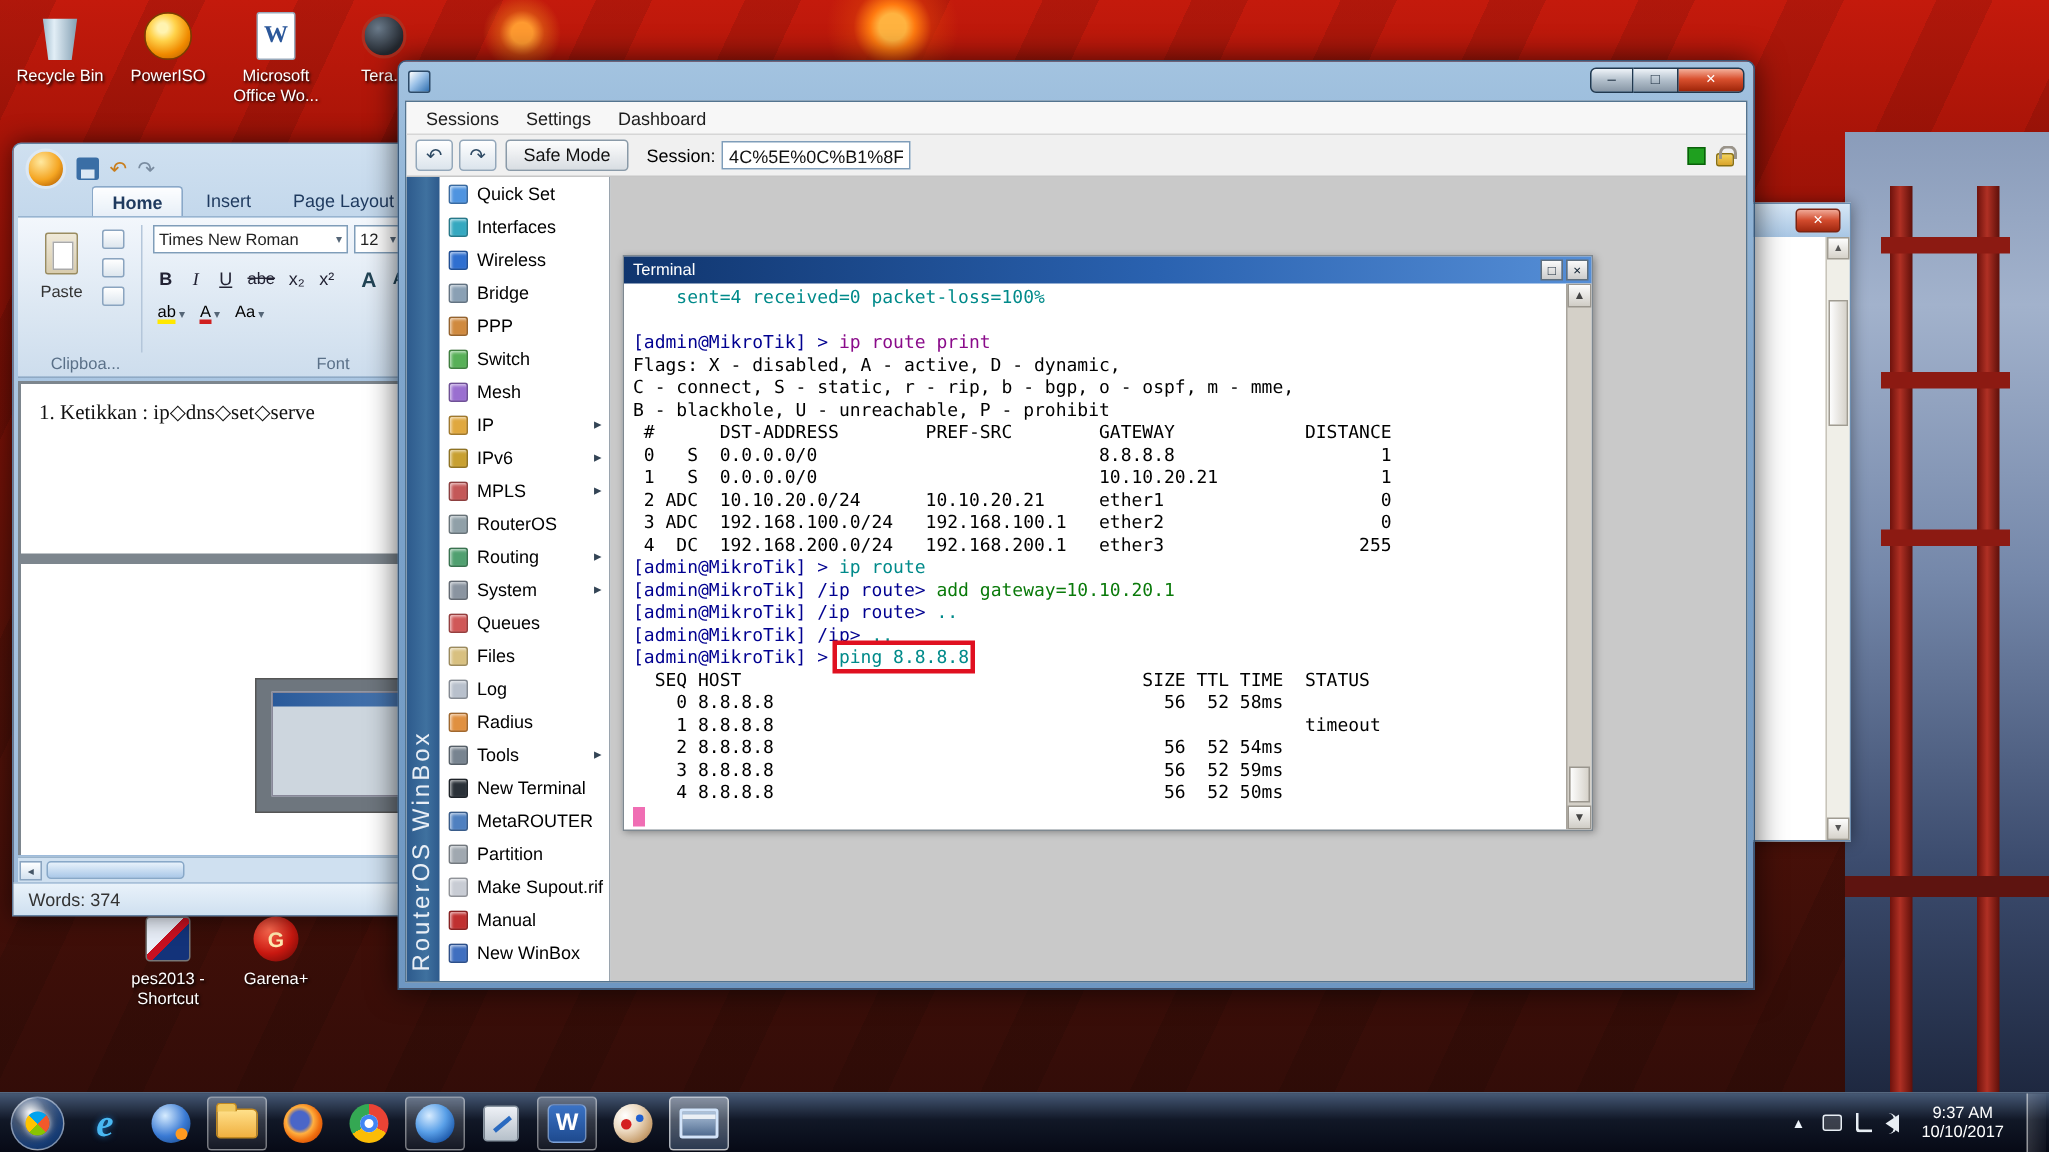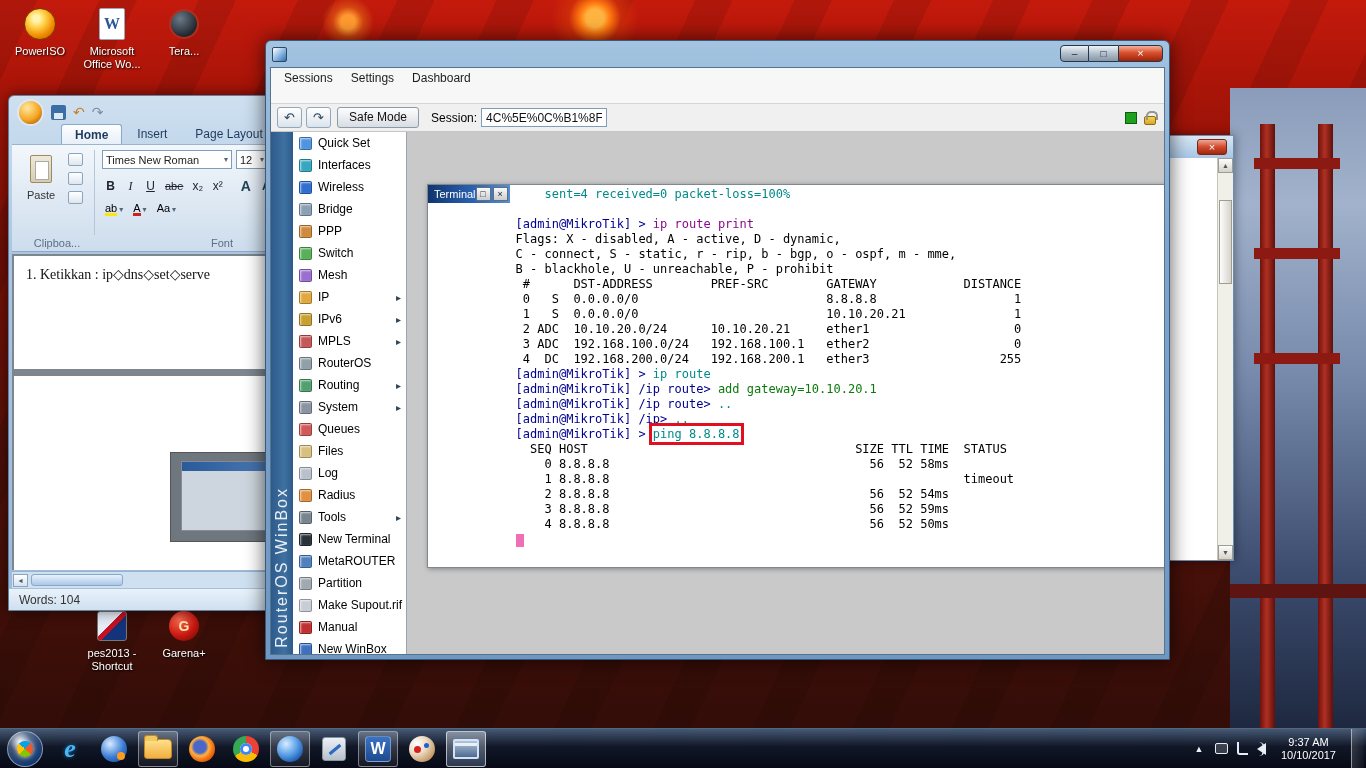--- a/index.html
+++ b/index.html
@@ -103,21 +103,21 @@
     box-shadow:0 0 20px rgba(0,0,0,.65);padding:0 4px 4px 4px}
   .wb-titlebar{height:26px;position:relative;display:flex;align-items:center}
   .wb-appicon{width:15px;height:15px;margin:0 6px 0 2px;border-radius:2px;border:1px solid #2c4a68;background:linear-gradient(135deg,#ffffff,#9cc2e8 45%,#2f6fb0)}
   .wb-title{color:#fff;font-size:12px;text-shadow:0 1px 2px rgba(0,0,0,.75);white-space:nowrap}
   .wb-capbtns{position:absolute;right:2px;top:4px;display:flex}
   .cb{height:17px;border:1px solid #21384e;background:linear-gradient(180deg,#eef3f8,#b2bfcb 50%,#8796a5);font-size:10px;line-height:15px;text-align:center;color:#16283a}
   .cb.min{width:29px;border-radius:4px 0 0 4px}
   .cb.max{width:29px;border-left:none;border-right:none}
   .cb.close{width:45px;border-radius:0 4px 4px 0;background:linear-gradient(180deg,#f4b09a,#d9502e 45%,#9c2408);color:#fff;font-size:11px}
   .wb-main{position:absolute;left:4px;right:4px;top:26px;bottom:4px;border:1px solid #54748f;display:flex;flex-direction:column;background:#f0f0f0}
-  .wb-menubar{height:36px;background:#f7f7f7;border-bottom:1px solid #d6d6d6;display:flex;align-items:flex-start;padding-left:4px}
+  .wb-menubar{height:22px;background:#f7f7f7;border-bottom:1px solid #d6d6d6;display:flex;align-items:center;padding-left:4px}
   .menu-item{padding:3px 9px;font-size:12px;color:#1c1c1c}
   .wb-toolbar{height:28px;background:#f0f0f0;border-bottom:1px solid #c6c6c6;display:flex;align-items:center;padding:0 6px;gap:4px}
   .tool-btn{width:25px;height:21px;border:1px solid #93a7ba;background:linear-gradient(#ffffff,#dbe4ec);border-radius:3px;font-size:13px;text-align:center;line-height:19px;color:#2e4a64}
   .safe-mode{height:21px;border:1px solid #8a9aa8;background:linear-gradient(#fdfdfd,#d8dde2);border-radius:3px;padding:0 11px;font-size:12px;line-height:19px;color:#111;margin-left:2px}
   .session-label{font-size:12px;color:#000000;margin-left:8px}
   .session-input{height:19px;width:126px;border:1px solid #7f9db9;background:#fff;font-size:12px;padding:0 4px;font-family:"Liberation Sans",sans-serif;color:#111}
   .wbtb-right{margin-left:auto;display:flex;align-items:center;gap:7px;padding-right:2px}
   .green-sq{width:12px;height:12px;background:#1fa01f;border:1px solid #0a600a}
   .lock{width:12px;height:9px;background:linear-gradient(#f4d35a,#d9a androidc)}
   .lock{background:linear-gradient(#f4d35a,#d9a42c);border:1px solid #8a7010;border-radius:2px;position:relative;margin-top:5px}
@@ -126,21 +126,21 @@
   .wb-brand{width:22px;background:linear-gradient(90deg,#2d5a8c,#3f719f 60%,#2d5a8c);position:relative}
   .brand-text{position:absolute;bottom:6px;left:2px;writing-mode:vertical-rl;transform:rotate(180deg);font-size:16px;letter-spacing:2px;color:#e9eff6;white-space:nowrap}
   .wb-sidebar{width:114px;background:#fff;border-right:1px solid #9aa4ae;overflow:hidden}
   .sb-item{height:22px;display:flex;align-items:center;padding:0 5px 0 6px;gap:6px;font-size:12px;color:#000}
   .sb-ic{width:13px;height:13px;border-radius:2px;border:1px solid rgba(0,0,0,.28);box-shadow:inset 1px 1px 2px rgba(255,255,255,.65);flex:0 0 auto}
   .sb-lb{white-space:nowrap}
   .sb-ar{margin-left:auto;font-size:10px;color:#345}
   .wb-mdi{flex:1;background:#c9c9c9;position:relative}
 
   
-  .term{position:absolute;left:20px;top:52px;width:755px;height:384px;border:1px solid #7e8890;background:#fff;display:flex;flex-direction:row;box-shadow:1px 1px 5px rgba(0,0,0,.35)}
+  .term{position:absolute;left:8px;top:52px;width:647px;height:384px;border:1px solid #7e8890;background:#fff;display:flex;flex-direction:column;box-shadow:1px 1px 5px rgba(0,0,0,.35)}
   .term-titlebar{height:18px;background:linear-gradient(90deg,#10356e,#2a62b0 55%,#558ed6);display:flex;align-items:center;padding:0 2px 0 6px;flex:0 0 auto}
   .term-title{color:#fff;font-size:11px}
   .term-btns{margin-left:auto;display:flex;gap:2px}
   .term-btn{width:15px;height:14px;background:linear-gradient(#fafafa,#ccc);border:1px solid #5f6f7e;font-size:9px;line-height:12px;text-align:center;color:#123}
   .term-content{flex:1;display:flex;overflow:hidden}
   .term-text{flex:1;padding:2px 0 0 6px;font-family:"DejaVu Sans Mono",monospace;font-size:12px;line-height:15px;white-space:pre;overflow:hidden;color:#000}
   .tline{height:15px}
   .annot{outline:3px solid #e01020;outline-offset:1px}
   .tcursor{display:inline-block;width:8px;height:13px;vertical-align:-2px}
   .term-scroll{width:17px;background:#d4d0c8;border-left:1px solid #a8a49c;position:relative;flex:0 0 auto}
@@ -196,20 +196,26 @@
     <div class="tw r"></div>
     <div class="bm bm1"></div>
     <div class="bm bm2"></div>
     <div class="bm bm3"></div>
     <div class="deck"></div>
   </div>
 
   <div id="desktop-icons-top" class="desk-col">
       <div class="desk-icon">
         <div class="di-img">
+          <div class="k-recycle"></div>
+        </div>
+        <div class="di-label">Recycle Bin</div>
+      </div>
+      <div class="desk-icon">
+        <div class="di-img">
           <div class="k-poweriso"></div>
         </div>
         <div class="di-label">PowerISO</div>
       </div>
       <div class="desk-icon">
         <div class="di-img">
           <div class="k-worddoc">W</div>
         </div>
         <div class="di-label">Microsoft Office Wo...</div>
       </div>
@@ -309,21 +315,21 @@
             <div class="mini-tb"></div>
           </div>
         </div>
       </div>
     </div>
     <div class="ww-hscroll">
       <div class="hs-arrow">◂</div>
       <div class="hs-thumb"></div>
     </div>
     <div class="ww-status">
-      <span>Words: 104</span>
+      <span>Words: 374</span>
     </div>
   </div>
 
   <div class="right-window">
     <div class="rw-title">
       <div class="rw-close">×</div>
     </div>
     <div class="rw-scroll">
       <div class="rw-sar rw-sup">▲</div>
       <div class="rw-sth"></div>

